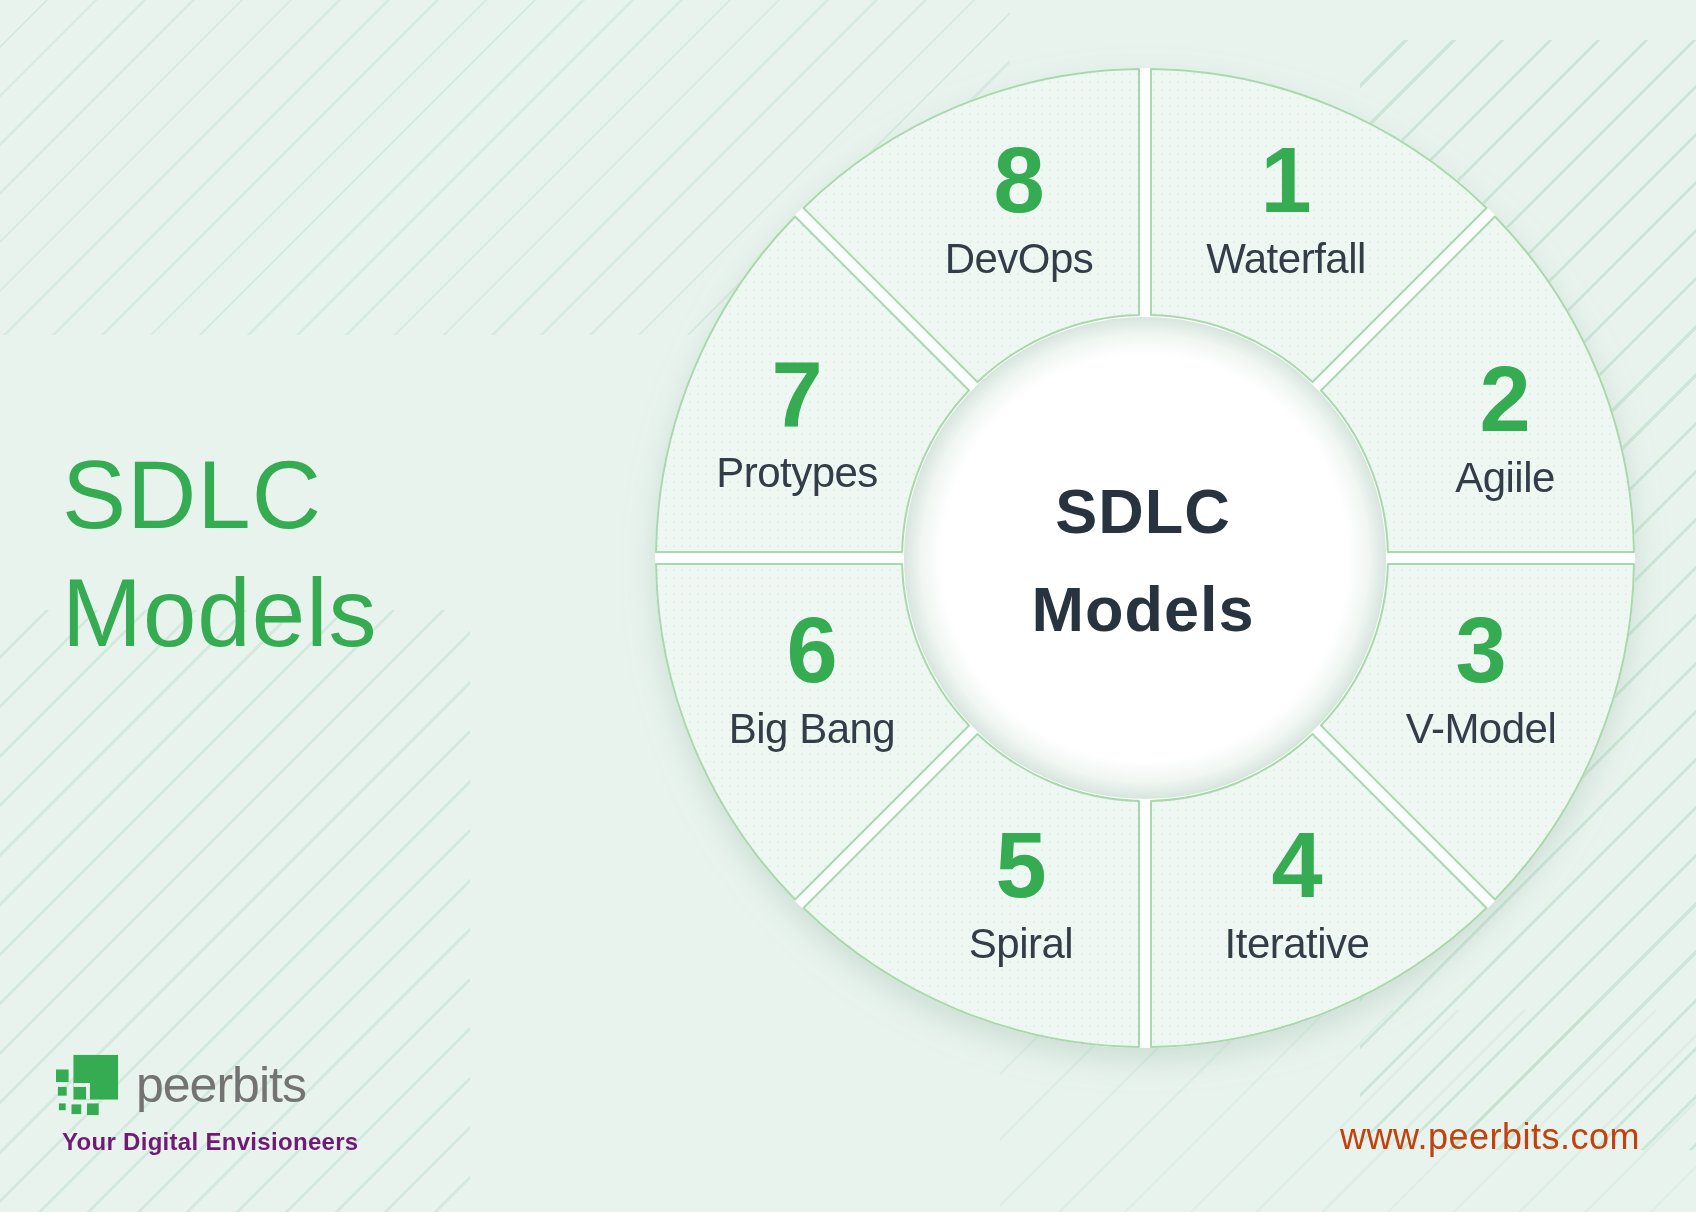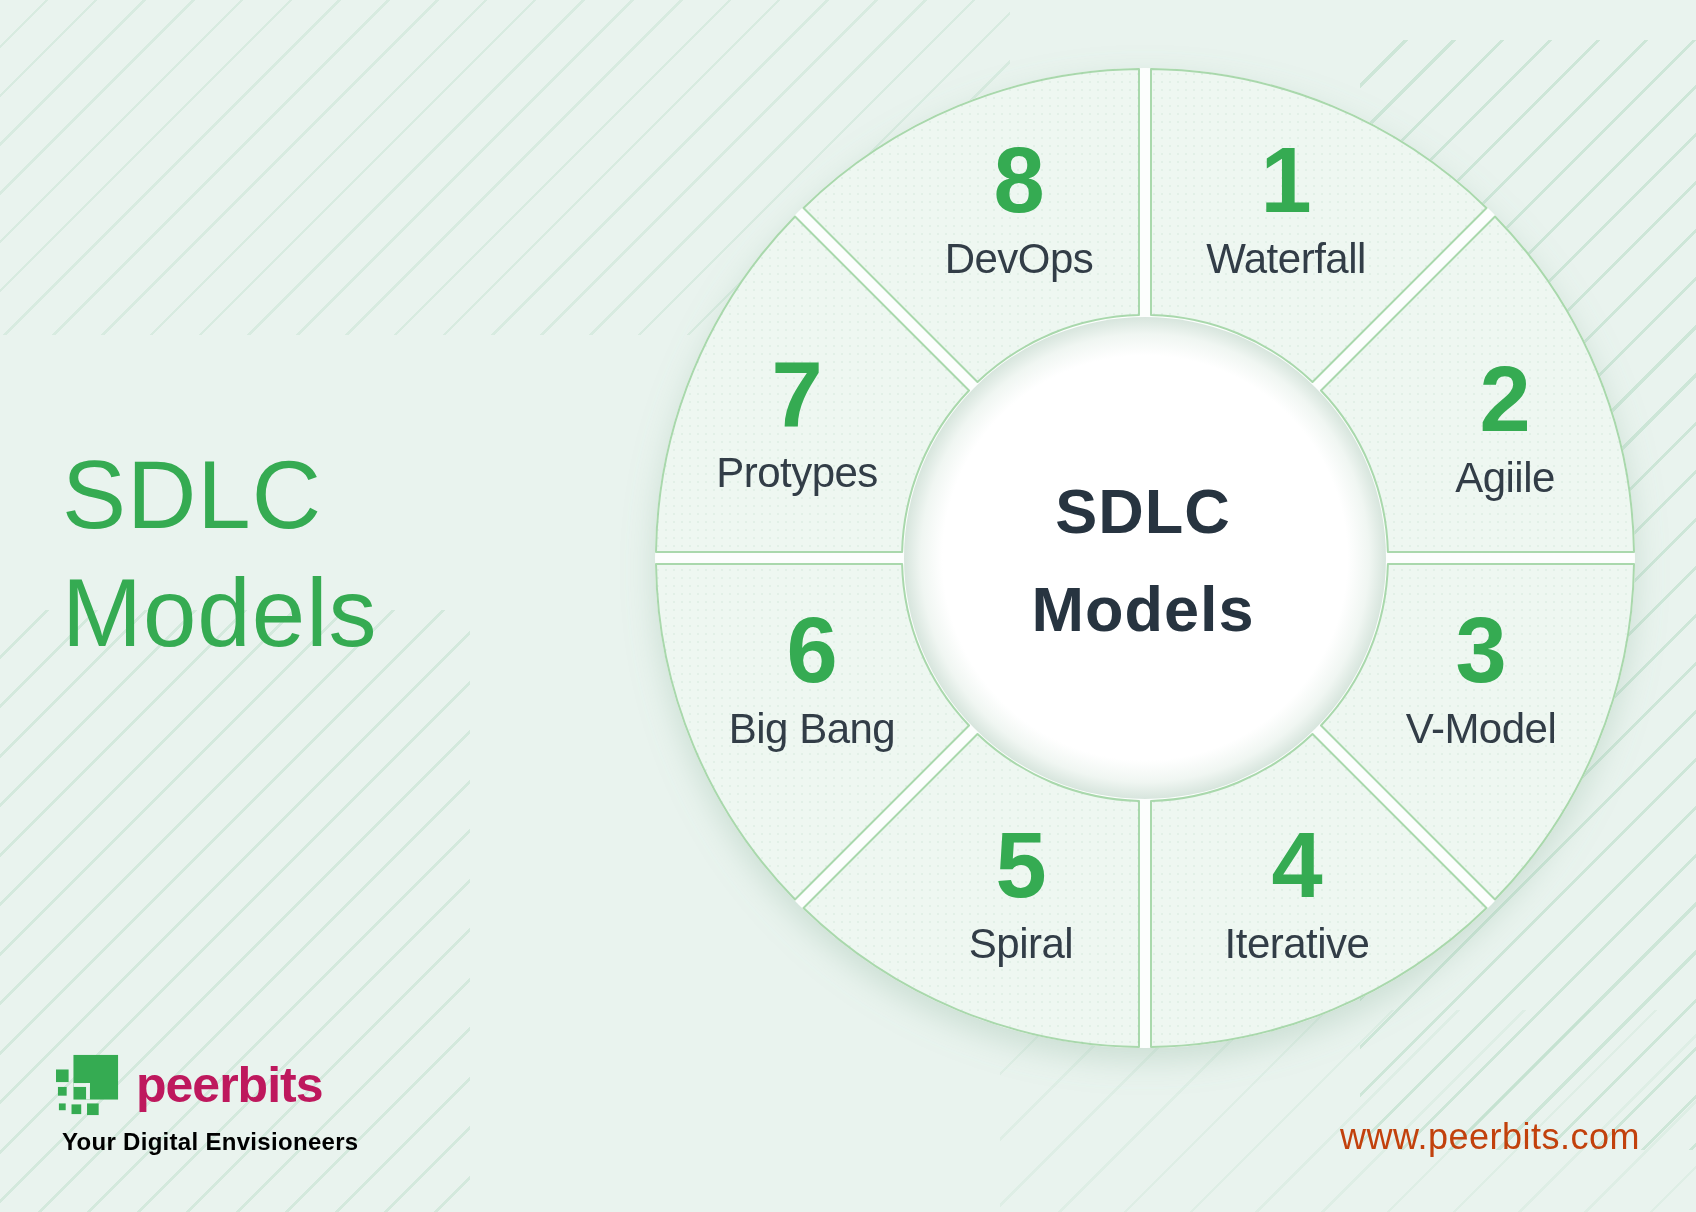--- a/index.html
+++ b/index.html
@@ -27,22 +27,22 @@
 
   .wheel-svg{position:absolute;left:0;top:0;}
   .seg{fill:#eef7f1;stroke:#a9d8ac;stroke-width:2;stroke-linejoin:round;}
   .seg-dots{stroke:none;opacity:.6;}
   .seg-number{fill:#35ab52;font-size:92px;font-weight:700;text-anchor:middle;}
   .seg-label{fill:#323d47;font-size:42px;font-weight:400;text-anchor:middle;letter-spacing:-0.5px;}
   .center-title{fill:#273440;font-size:63px;font-weight:700;text-anchor:middle;letter-spacing:1px;}
 
   .brand{position:absolute;left:56px;top:1054px;color:#35ab52;}
   .brand-row{display:flex;align-items:flex-start;}
-  .brand-word{font-size:50px;font-weight:700;line-height:1;margin-left:16px;margin-top:6px;letter-spacing:-1px;color:#be185d;}
-  .brand-tagline{margin-top:12px;margin-left:6px;font-size:24px;font-weight:700;letter-spacing:0.3px;color:#000000;}
+  .brand-word{font-size:50px;font-weight:400;line-height:1;margin-left:16px;margin-top:6px;letter-spacing:-1px;color:#737373;}
+  .brand-tagline{margin-top:12px;margin-left:6px;font-size:24px;font-weight:700;letter-spacing:0.3px;color:#701a75;}
 
   .website{
     position:absolute;top:1116px;right:56px;
     font-size:36px;color:#c2410c;letter-spacing:0.5px;
   }
 </style>
 </head>
 <body>
 
 <div class="canvas">

